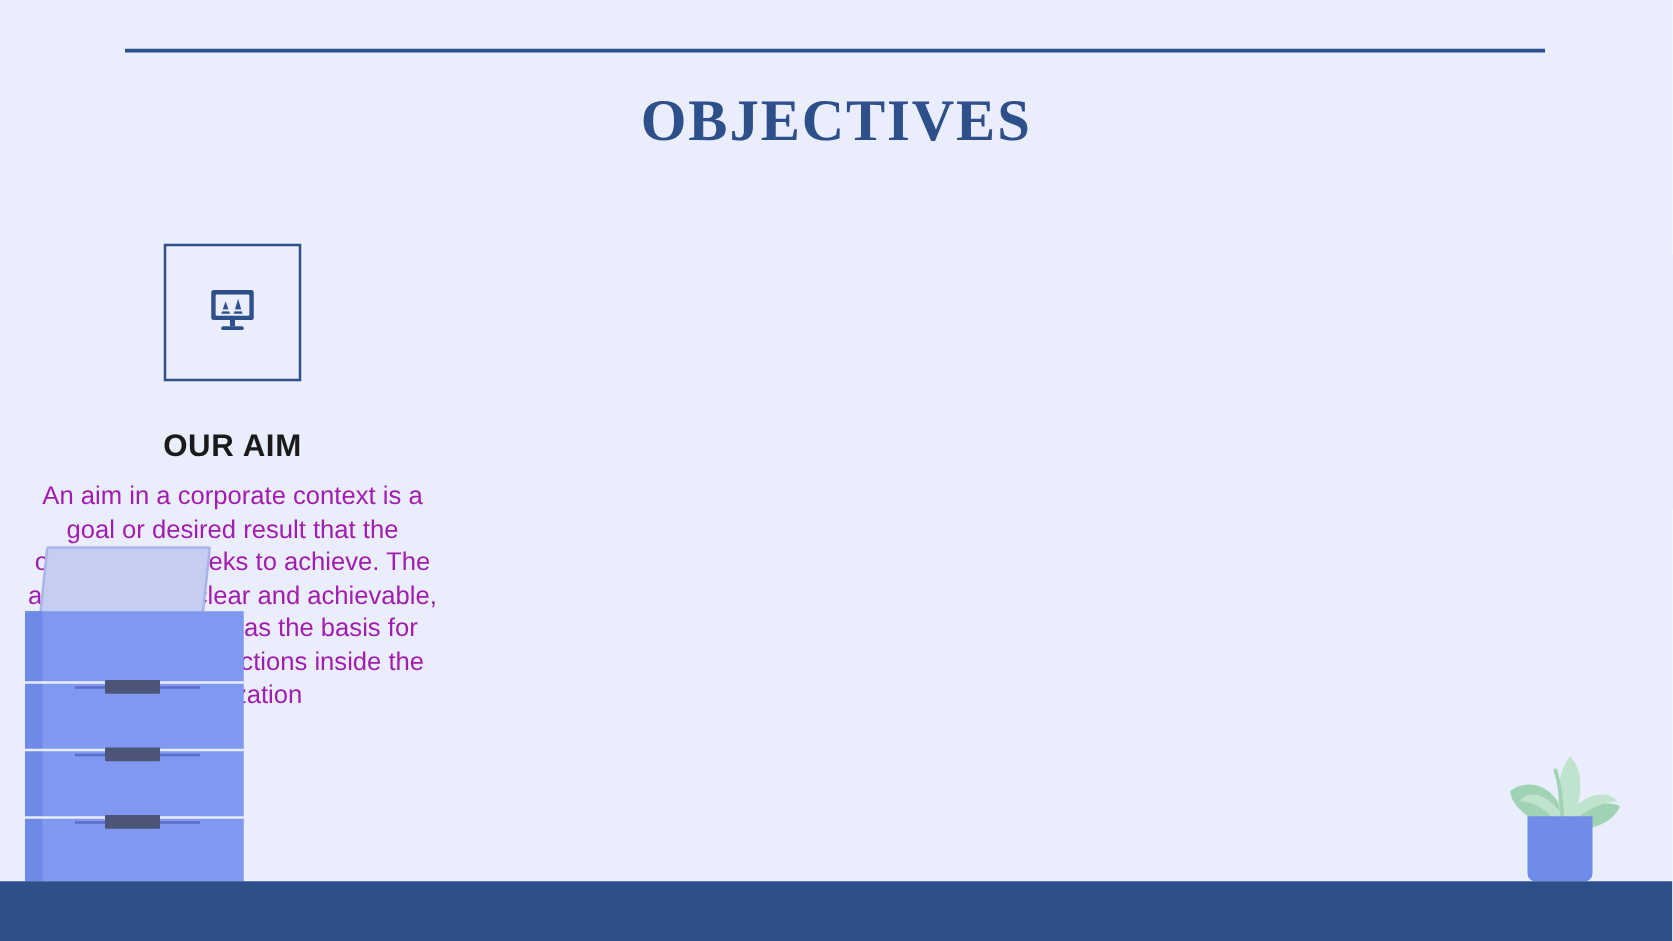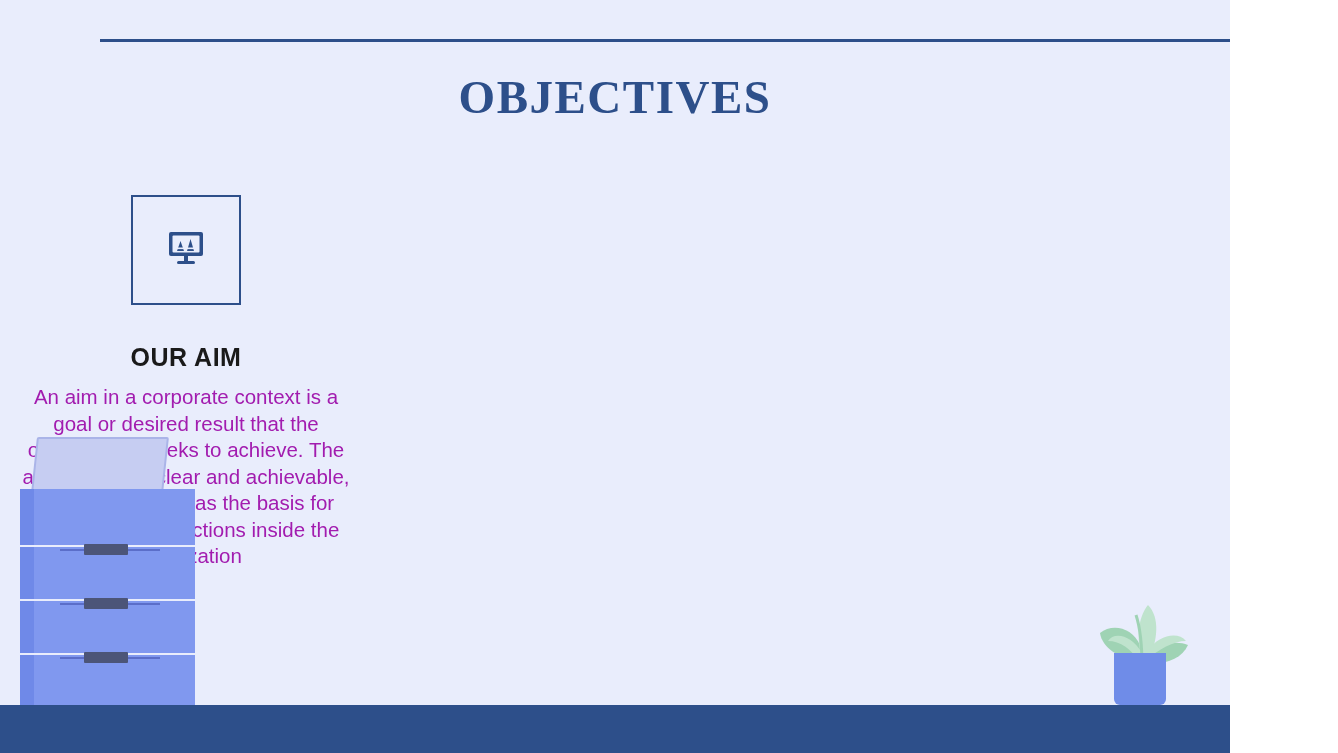--- a/index.html
+++ b/index.html
@@ -4,21 +4,21 @@
 <style>
   * { box-sizing: border-box; margin: 0; padding: 0; }
   html, body {
     width: 1338px;
     height: 753px;
     overflow: hidden;
     font-family: "Liberation Sans", sans-serif;
   }
   .slide {
     position: relative;
-    width: 1230px;
+    width: 1338px;
     height: 753px;
     background: #e9edfc;
     overflow: hidden;
   }
 
   
   .top-rule {
     position: absolute;
     left: 100px;
     top: 39px;

